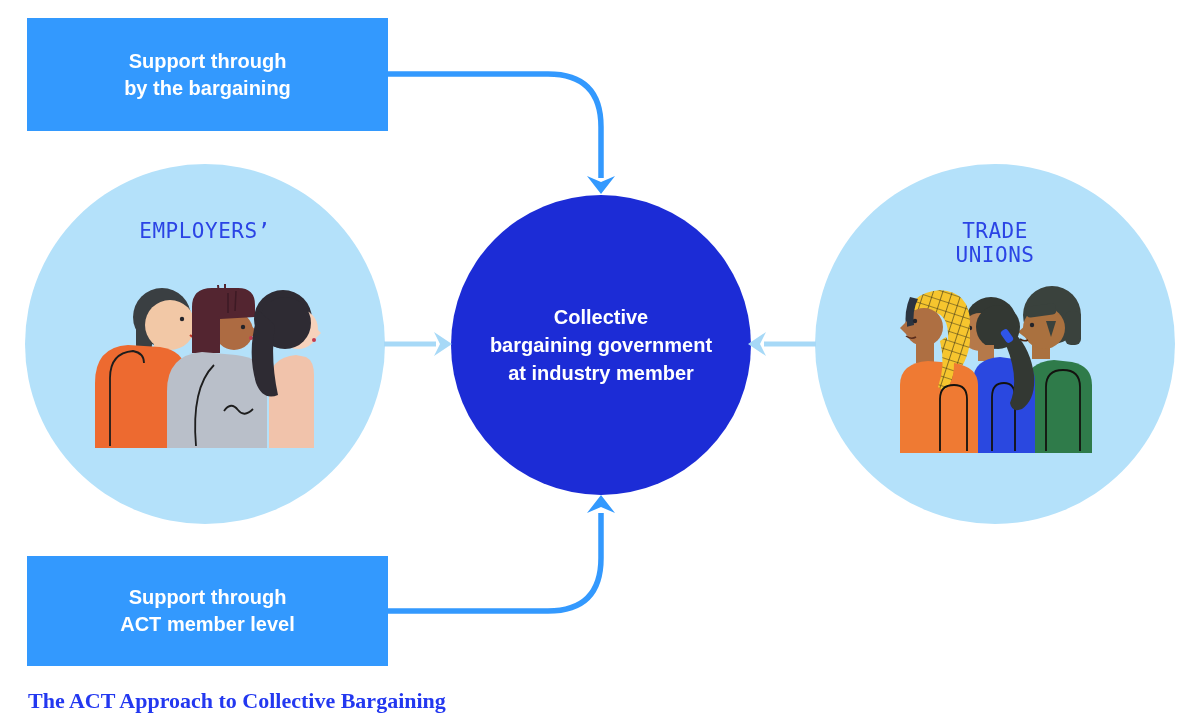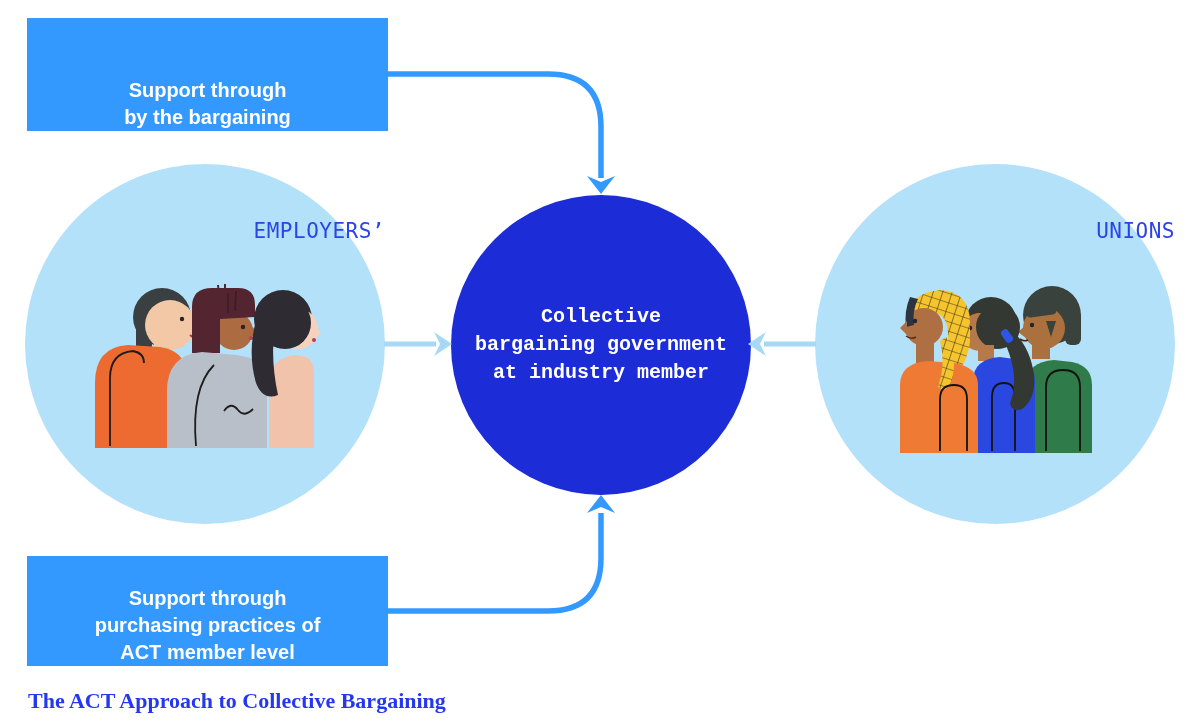--- a/index.html
+++ b/index.html
@@ -1,30 +1,30 @@
 <!DOCTYPE html>
 <html><head>
 <meta charset="utf-8">
 <style>
   html,body{margin:0;padding:0;background:#ffffff;}
   .canvas{position:relative;width:1200px;height:728px;background:#ffffff;overflow:hidden;
           font-family:"Liberation Sans",sans-serif;}
   .support-box{position:absolute;left:27px;width:361px;background:#3399fe;color:#ffffff;
-               display:flex;flex-direction:column;justify-content:flex-end;align-items:center;
+               display:flex;flex-direction:column;justify-content:center;align-items:center;
                text-align:center;font-weight:bold;font-size:20px;line-height:27px;}
   .support-box.top{top:18px;height:113px;}
   .support-box.bottom{top:556px;height:110px;}
   .circle{position:absolute;border-radius:50%;}
   .circle.light{width:360px;height:360px;top:164px;background:#b4e1fa;}
   .circle.light.left{left:25px;}
   .circle.light.right{left:815px;}
   .circle.center{left:451px;top:195px;width:300px;height:300px;background:#1c2cd6;
                  display:flex;flex-direction:column;justify-content:center;align-items:center;
-                 color:#ffffff;font-weight:bold;font-size:20px;line-height:28px;text-align:center;font-family:Liberation Mono, monospace;}
-  .circle-label{position:absolute;top:55px;left:0;width:100%;text-align:right;
+                 color:#ffffff;font-weight:bold;font-size:20px;line-height:28px;text-align:center;}
+  .circle-label{position:absolute;top:55px;left:0;width:100%;text-align:center;
                 font-family:"DejaVu Sans Mono",monospace;font-size:21px;line-height:24px;
                 letter-spacing:0.5px;color:#2b44e5;}
   .people{position:absolute;}
   .people.left-group{left:78px;top:283px;width:260px;height:165px;}
   .people.right-group{left:860px;top:283px;width:260px;height:170px;}
   .connector-layer{position:absolute;left:0;top:0;width:1200px;height:728px;pointer-events:none;}
   .diagram-title{position:absolute;left:28px;top:688px;font-family:Liberation Serif, serif;
                  font-weight:bold;font-size:22px;line-height:26px;color:#2338f0;white-space:nowrap;}
   .line{display:block;}
 </style>
@@ -33,32 +33,32 @@
 
 <div class="canvas">
 
   <div class="support-box top">
     <span class="line">Support through</span>
     <span class="line">by the bargaining</span>
   </div>
 
   <div class="support-box bottom">
     <span class="line">Support through</span>
-    <span class="line">purchasing practices of</span>
     <span class="line">ACT member level</span>
   </div>
 
   <div class="circle light left">
     <div class="circle-label">
       <span class="line">EMPLOYERS’</span>
     </div>
   </div>
 
   <div class="circle light right">
     <div class="circle-label">
+      <span class="line">TRADE</span>
       <span class="line">UNIONS</span>
     </div>
   </div>
 
   <div class="circle center">
     <span class="line">Collective</span>
     <span class="line">bargaining government</span>
     <span class="line">at industry member</span>
   </div>
 

